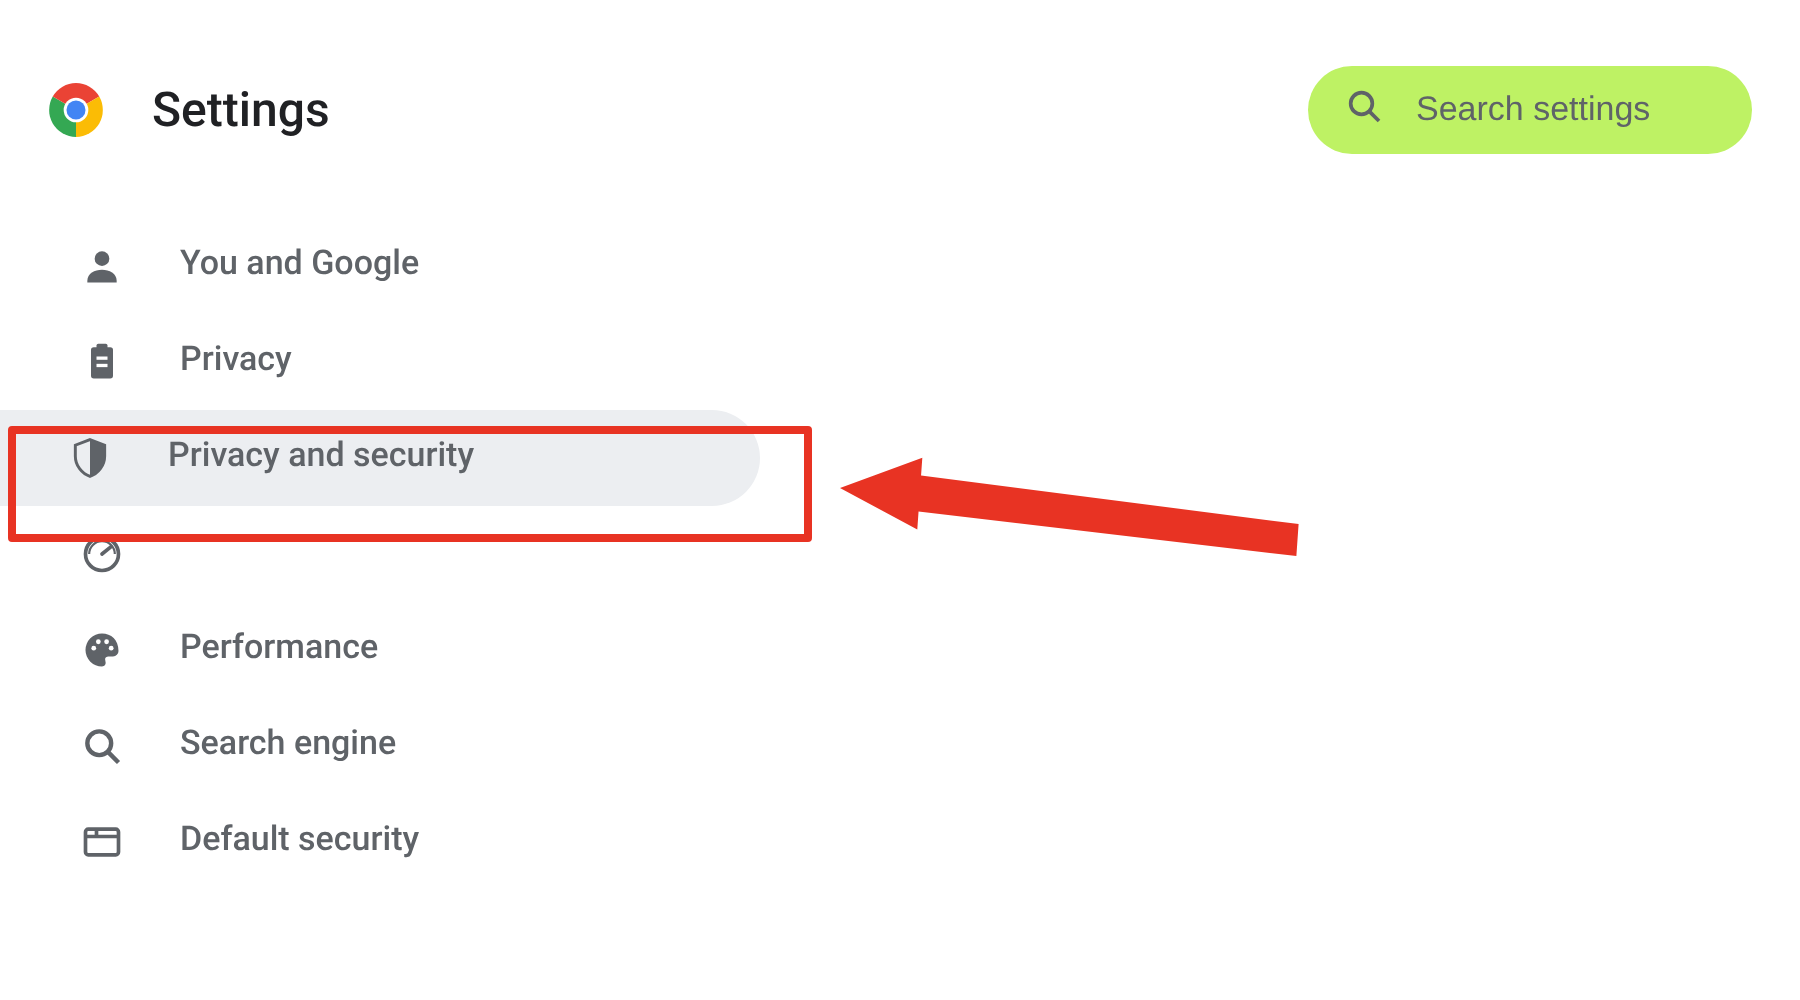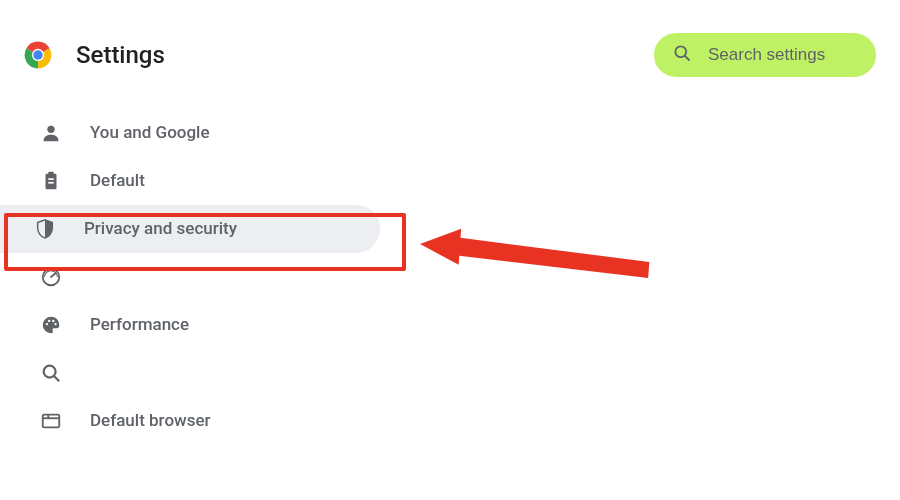--- a/index.html
+++ b/index.html
@@ -138,21 +138,21 @@
 
   <div class="nav-item">
     <span class="icon">
       <svg width="22" height="22" viewBox="0 0 24 24" fill="#5f6368">
         <rect x="6" y="4" width="12" height="17" rx="1.5"></rect>
         <rect x="9" y="2" width="6" height="4" rx="1" fill="#5f6368"></rect>
         <rect x="9" y="9" width="6" height="1.8" fill="#fff"></rect>
         <rect x="9" y="13" width="6" height="1.8" fill="#fff"></rect>
       </svg>
     </span>
-    <span class="label">Default</span>
+    <span class="label">Privacy</span>
   </div>
 
   <div class="nav-item selected">
     <span class="icon">
       <svg width="22" height="22" viewBox="0 0 24 24">
         <path d="M12 2 L20 5 V11 C20 16 16.5 20.5 12 22 C7.5 20.5 4 16 4 11 V5 Z" fill="none" stroke="#5f6368" stroke-width="1.6"></path>
         <path d="M12 2 L20 5 V11 C20 16 16.5 20.5 12 22 V2 Z" fill="#5f6368"></path>
       </svg>
     </span>
     <span class="label">Privacy and security</span>
@@ -181,31 +181,32 @@
     <span class="label">Performance</span>
   </div>
 
   <div class="nav-item">
     <span class="icon">
       <svg width="22" height="22" viewBox="0 0 24 24" fill="none" stroke="#5f6368" stroke-width="2.4">
         <circle cx="10.5" cy="10.5" r="6.5"></circle>
         <line x1="15.5" y1="15.5" x2="21" y2="21"></line>
       </svg>
     </span>
+    <span class="label">Search engine</span>
   </div>
 
   <div class="nav-item">
     <span class="icon">
       <svg width="22" height="22" viewBox="0 0 24 24" fill="none" stroke="#5f6368" stroke-width="2">
         <rect x="3" y="5" width="18" height="14" rx="1.5"></rect>
         <line x1="3" y1="9" x2="21" y2="9"></line>
         <line x1="9" y1="5" x2="9" y2="9"></line>
       </svg>
     </span>
-    <span class="label">Default browser</span>
+    <span class="label">Default security</span>
   </div>
 
 </nav>
 
 <div class="highlight-box" style="left:4px; top:213px; width:402px; height:58px;"></div>
 
 <svg class="arrow-annotation" style="left:420px; top:222px;" width="240" height="60">
   <polygon points="0,22 40,4 40,13 230,24 230,40 40,31 40,40" fill="#e83323" transform="rotate(4 0 22)"></polygon>
 </svg>
 

